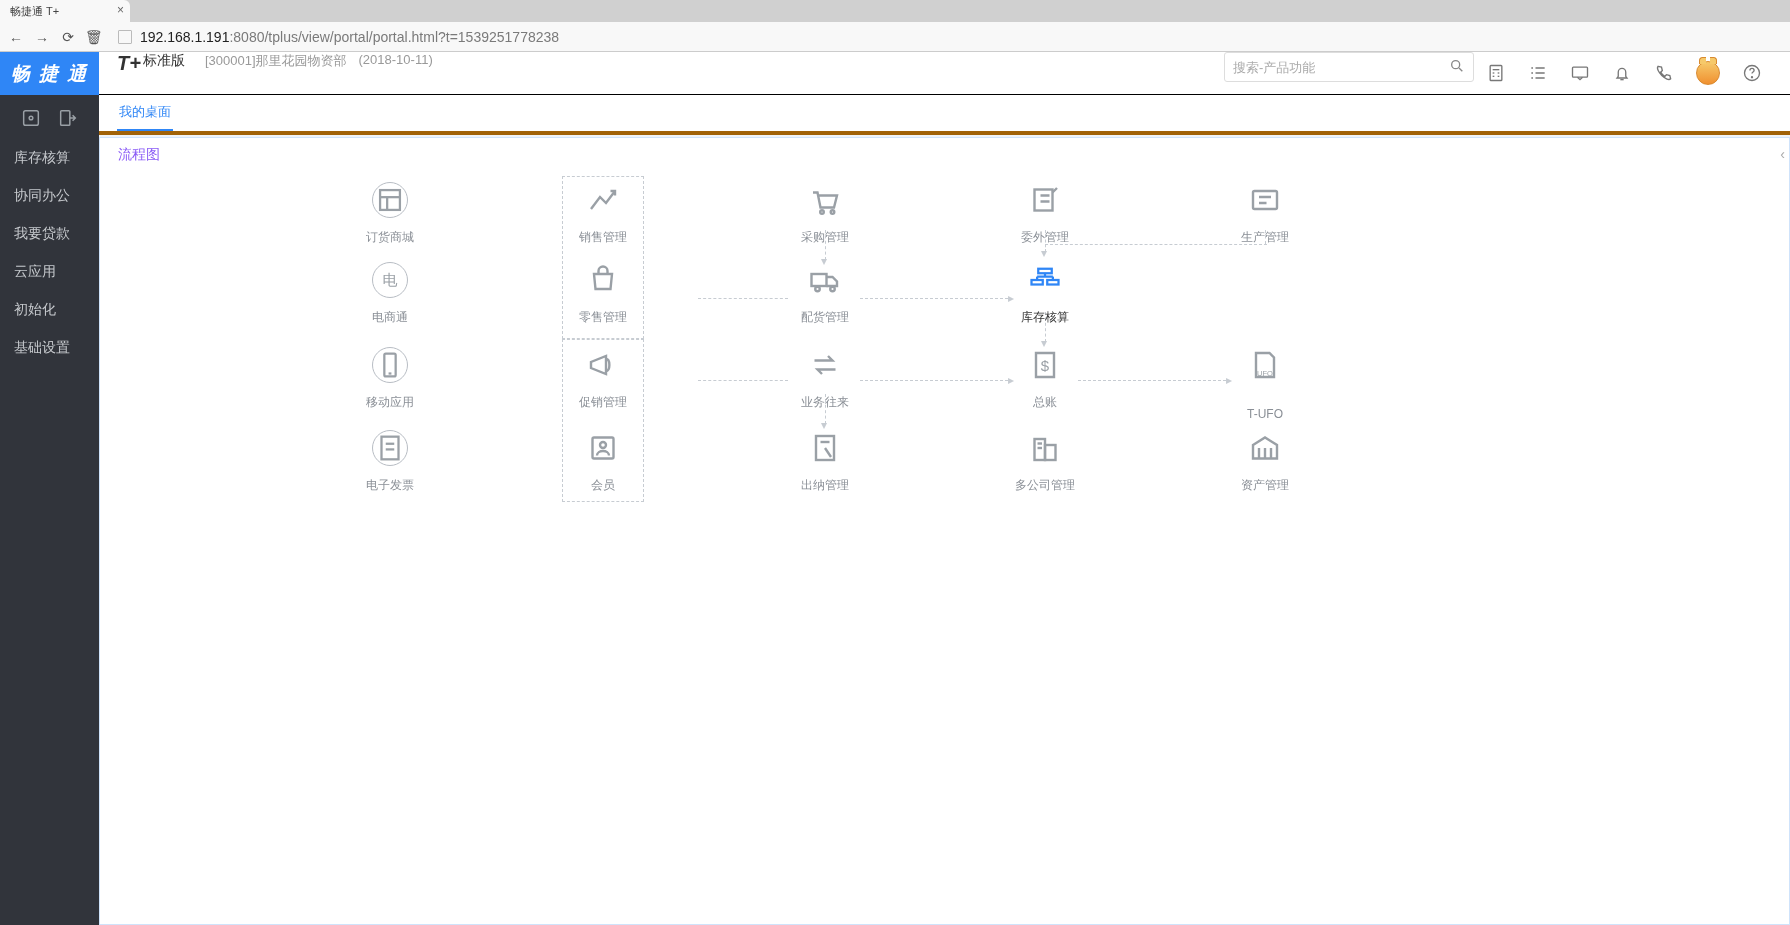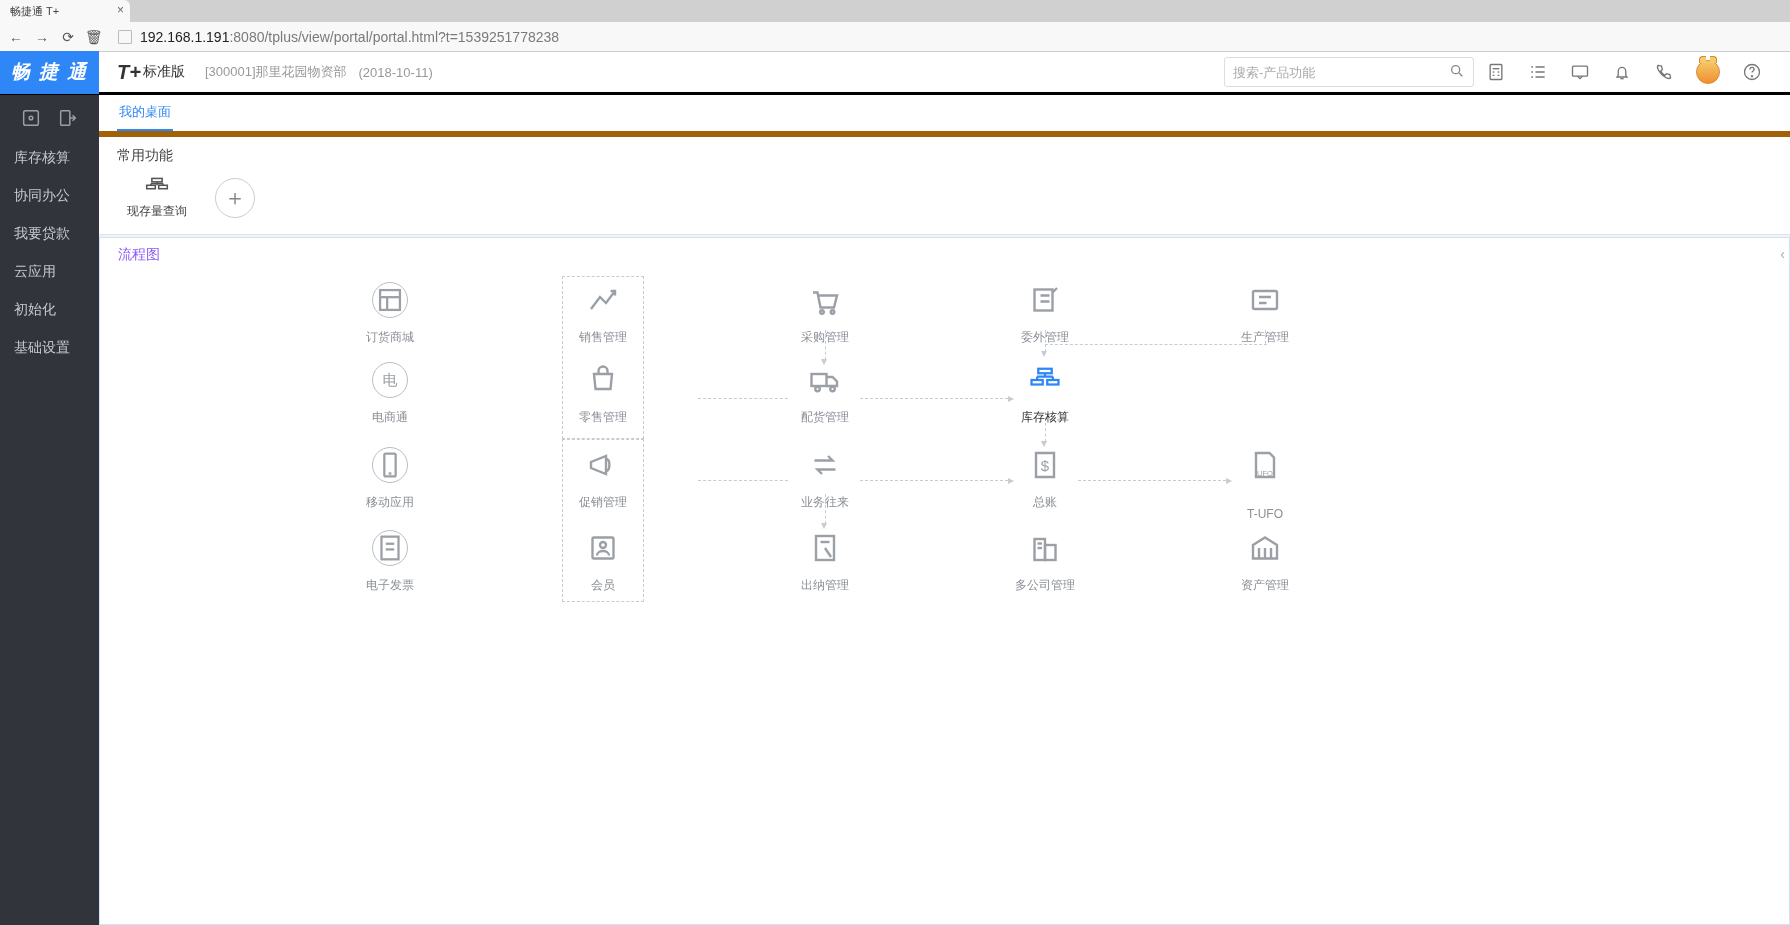--- a/index.html
+++ b/index.html
@@ -12,21 +12,21 @@
 
 
 .toolbar { height:30px; background:#f8f8f8; border-bottom:1px solid #ccc; display:flex; align-items:center; padding:0 8px; gap:10px; }
 .toolbar .navbtn { width:16px; height:16px; display:flex; align-items:center; justify-content:center; color:#555; font-size:14px; cursor:pointer; }
 .url { flex:1; font-size:14px; color:#222; padding-left:6px; }
 .url .host { color:#222; }
 .url .rest { color:#7a7a7a; }
 .file-icon-small { width:14px; height:14px; border:1px solid #bbb; display:inline-block; margin-right:4px; vertical-align:-2px; border-radius:1px; position:relative; }
 
 
-.apphdr { height:43px; background:#fff; border-bottom:3px solid #000000; display:flex; align-items:center; }
+.apphdr { height:43px; background:#fff; border-bottom:1px solid #000000; display:flex; }
 .brand { width:99px; height:43px; background:#2f86f6; color:#fff; display:flex; align-items:center; justify-content:center; font-size:19px; font-weight:bold; letter-spacing:2px; font-style:italic; }
 .tplus { font-weight:bold; font-size:20px; color:#333; margin-left:18px; font-style:italic; }
 .edition { font-size:14px; color:#333; margin-left:2px; }
 .org { font-size:13px; color:#999; margin-left:20px; }
 .date { font-size:13px; color:#999; margin-left:12px; }
 .apphdr .spacer { flex:1; }
 .search { display:flex; align-items:center; border:1px solid #ddd; border-radius:3px; height:30px; width:250px; padding:0 8px; margin-right:12px; }
 .search input { border:none; outline:none; flex:1; font-size:13px; color:#333; }
 .search input::placeholder { color:#aaa; }
 .search .sicon { color:#888; font-size:15px; }
@@ -37,21 +37,21 @@
 .avatar::after{content:"";position:absolute;top:-5px;right:2px;width:6px;height:6px;border:1px solid #d88a30;border-bottom:none;border-left:none;border-radius:0 50% 0 0;background:#f6c96a;}
 
 
 .main { display:flex; height:calc(925px - 52px - 43px); }
 .sidebar { width:99px; background:#31343b; color:#c6c9cd; padding-top:8px; }
 .side-top { display:flex; justify-content:space-around; padding:4px 12px 10px; }
 .stbtn { width:22px; height:22px; display:flex; align-items:center; justify-content:center; cursor:pointer; color:#9aa0a6; }
 .side-item { font-size:14px; padding:10px 14px; cursor:pointer; }
 
 .content { flex:1; background:#f0f3f6; display:flex; flex-direction:column; overflow:hidden; }
-.pagetabs { background:#fff; border-bottom:6px solid #a16207; padding:0 18px; }
+.pagetabs { background:#fff; border-bottom:4px solid #a16207; padding:0 18px; }
 .pagetab { display:inline-block; padding:8px 2px; font-size:13px; color:#2f86f6; border-bottom:2px solid #2f86f6; cursor:pointer; }
 
 .panel { background:#fff; margin:0; border-bottom:1px solid #e4e4e4; }
 .panel-title { font-size:14px; color:#444; padding:10px 18px; }
 .quick { display:flex; align-items:center; gap:28px; padding:0 28px 14px; }
 .qitem { display:flex; flex-direction:column; align-items:center; gap:4px; cursor:pointer; }
 .qicon { width:28px; height:24px; display:flex; align-items:center; justify-content:center; color:#555; }
 .qlabel { font-size:12px; color:#444; }
 .addbtn { width:40px; height:40px; border:1px solid #ccc; border-radius:50%; display:flex; align-items:center; justify-content:center; color:#888; font-size:22px; cursor:pointer; }
 
@@ -184,40 +184,20 @@
     <div class="side-item">云应用</div>
     <div class="side-item">初始化</div>
     <div class="side-item">基础设置</div>
   </div>
 
   <div class="content">
     <div class="pagetabs">
       <div class="pagetab">我的桌面</div>
     </div>
 
-    <div class="panel">
-      <div class="panel-title">常用功能</div>
-      <div class="quick">
-        <div class="qitem">
-          <div class="qicon">
-            <svg viewBox="0 0 32 28" fill="none" stroke="#555" stroke-width="1.8">
-                <rect x="10" y="4" width="12" height="4"></rect>
-                <rect x="4" y="12" width="10" height="4"></rect>
-                <rect x="18" y="12" width="10" height="4"></rect>
-                <line x1="16" y1="8" x2="16" y2="12"></line>
-                <line x1="9" y1="12" x2="9" y2="10"></line>
-                <line x1="23" y1="12" x2="23" y2="10"></line>
-                <line x1="9" y1="10" x2="23" y2="10"></line>
-              </svg>
-          </div>
-          <div class="qlabel">现存量查询</div>
-        </div>
-        <div class="addbtn">＋</div>
-      </div>
-    </div>
 
     <div class="flowpanel">
       <div class="flow-title">流程图</div>
       <div class="collapse">‹</div>
       <div class="flowarea">
 
         <div class="dashed-box" style="left:462px;top:4px;width:82px;height:163px;"></div>
         <div class="dashed-box" style="left:462px;top:167px;width:82px;height:163px;"></div>
 
         <div class="connector vline arrow-d" style="left:725px;top:58px;height:30px;"></div>

